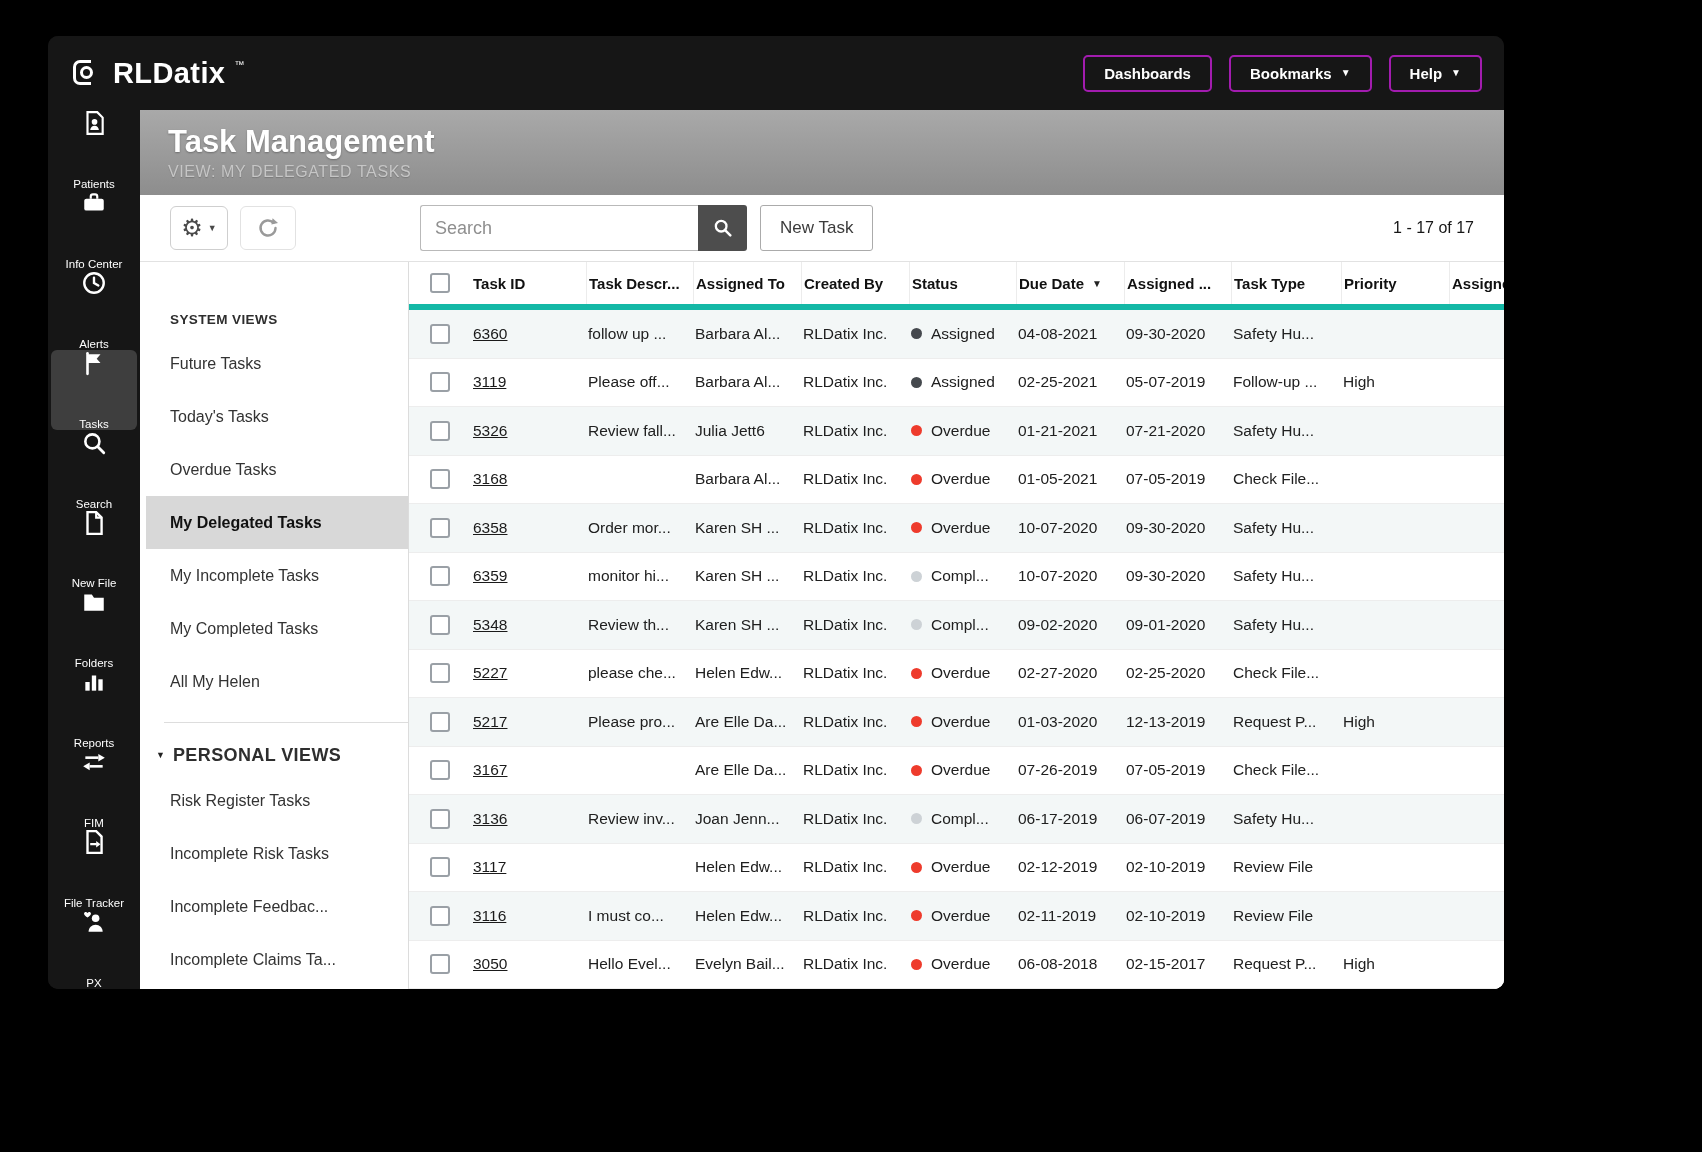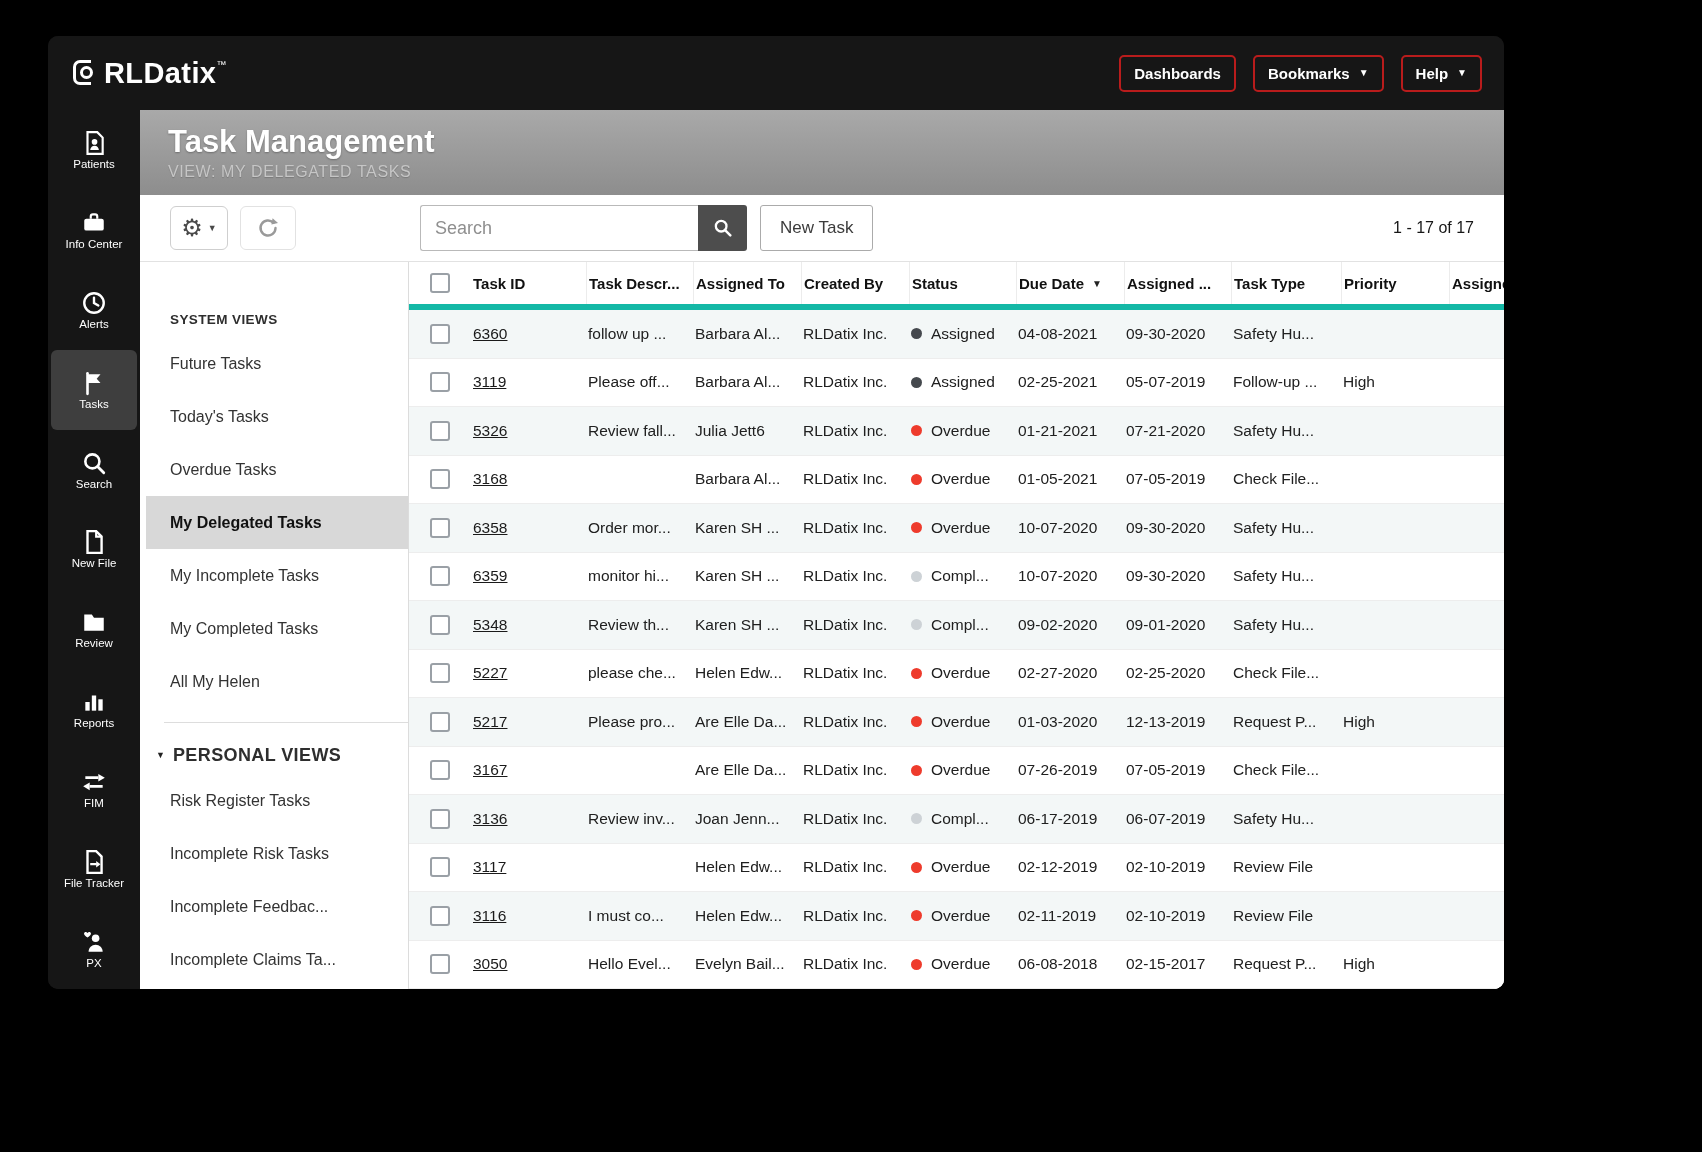--- a/index.html
+++ b/index.html
@@ -1,32 +1,32 @@
 <!DOCTYPE html>
 <html><head>
 <meta charset="utf-8">
 <style>
   *{margin:0;padding:0;box-sizing:border-box}
   html,body{width:1702px;height:1152px;background:#000;font-family:"Liberation Sans",sans-serif;overflow:hidden}
   .app{position:absolute;left:48px;top:36px;width:1456px;height:953px;border-radius:10px;overflow:hidden;background:#161616;display:flex;flex-direction:column}
 
   
   .topbar{flex:0 0 74px;height:74px;background:#161616;display:flex;align-items:center;padding:0 22px}
-  .brand{display:flex;align-items:flex-start;color:#fff}
+  .brand{display:flex;align-items:flex-start;gap:9px;color:#fff}
   .brand-mark{width:34px;height:34px;flex:0 0 34px}
   .brand-text{font-size:29px;font-weight:700;letter-spacing:.4px;line-height:34px}
   .brand-tm{font-size:10px;margin-top:3px}
   .top-buttons{margin-left:auto;display:flex;gap:17px;align-items:center}
-  .top-btn{display:flex;align-items:center;gap:9px;background:transparent;border:2px solid #b91c1c;border-radius:5px;color:#fff;font-weight:700;font-size:15px;padding:8px 13px;font-family:inherit;cursor:pointer}
+  .top-btn{display:flex;align-items:center;gap:9px;background:transparent;border:2px solid #a21caf;border-radius:5px;color:#fff;font-weight:700;font-size:15px;padding:8px 19px;font-family:inherit;cursor:pointer}
   .top-btn .caret{font-size:10px;line-height:1}
 
   
   .app-body{flex:1;display:flex;min-height:0}
   .sidebar{flex:0 0 92px;width:92px;background:#161616;display:flex;flex-direction:column}
-  .side-item{height:80px;display:flex;flex-direction:column;align-items:center;justify-content:center;gap:2px;color:#fff;margin:0 3px;border-radius:6px;cursor:pointer}
+  .side-item{height:80px;display:flex;flex-direction:column;align-items:center;justify-content:space-between;gap:2px;color:#fff;margin:0 3px;border-radius:6px;cursor:pointer}
   .side-item.active{background:#3e3e3e}
   .side-icon,.side-icon svg{width:26px;height:26px;display:block}
   .side-label{font-size:11.5px;white-space:nowrap}
 
   .main{flex:1;display:flex;flex-direction:column;background:#fff;min-width:0}
 
   
   .page-header{flex:0 0 85px;background:linear-gradient(180deg,#a9a9a9,#8d8d8d);padding-left:28px;display:flex;flex-direction:column;justify-content:center;gap:3px}
   .page-title{color:#fff;font-size:31px;font-weight:700;text-shadow:0 1px 2px rgba(0,0,0,.3)}
   .page-subtitle{color:#c6c6c6;font-size:16px;font-weight:400;letter-spacing:.6px;text-shadow:0 1px 1px rgba(0,0,0,.18)}
@@ -160,21 +160,21 @@
             </svg>
           </span>
     <span class="side-label">New File</span>
   </div>
         <div class="side-item">
     <span class="side-icon">
             <svg viewBox="0 0 24 24">
               <path d="M3 5h7l2 3h9v12H3z" fill="#fff"></path>
             </svg>
           </span>
-    <span class="side-label">Review</span>
+    <span class="side-label">Folders</span>
   </div>
         <div class="side-item">
     <span class="side-icon">
             <svg viewBox="0 0 24 24">
               <rect x="4" y="12" width="4" height="8" fill="#fff"></rect>
               <rect x="10" y="6" width="4" height="14" fill="#fff"></rect>
               <rect x="16" y="9.5" width="4" height="10.5" fill="#fff"></rect>
             </svg>
           </span>
     <span class="side-label">Reports</span>

